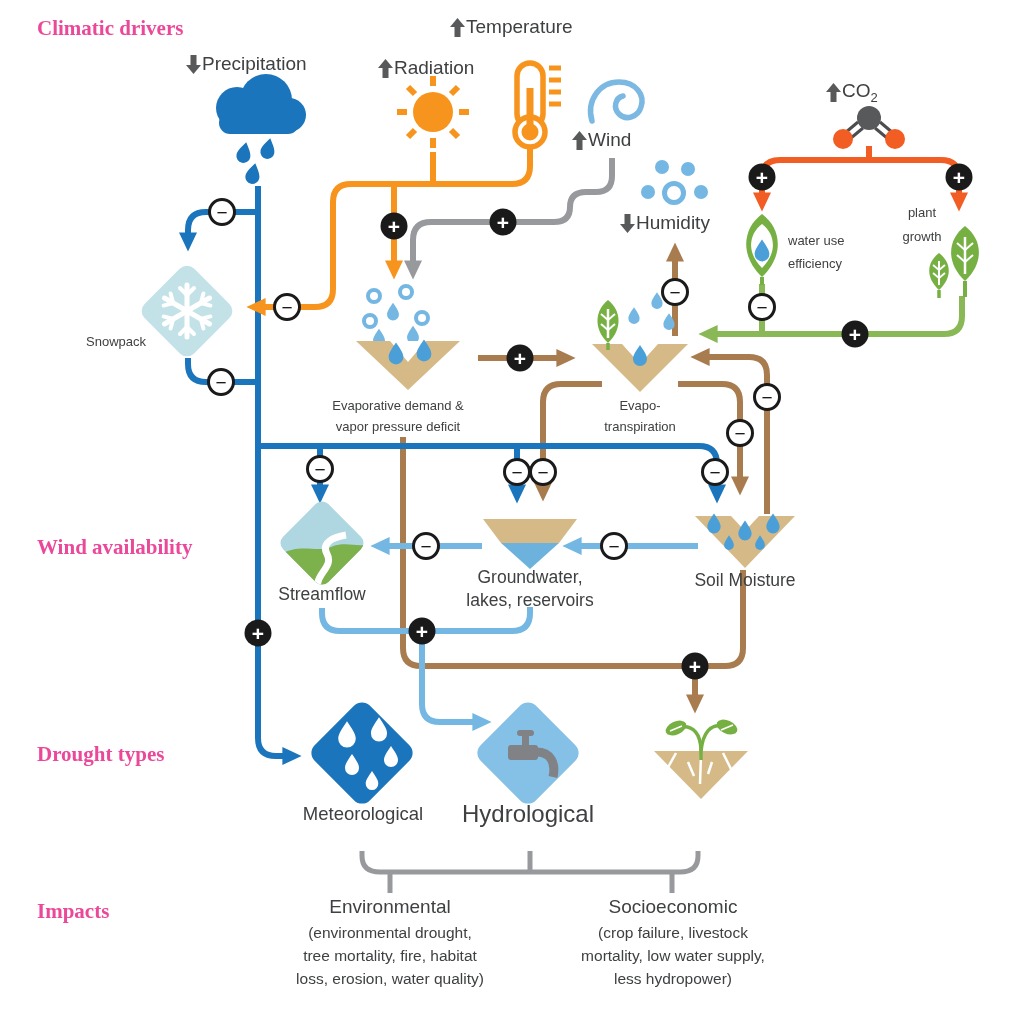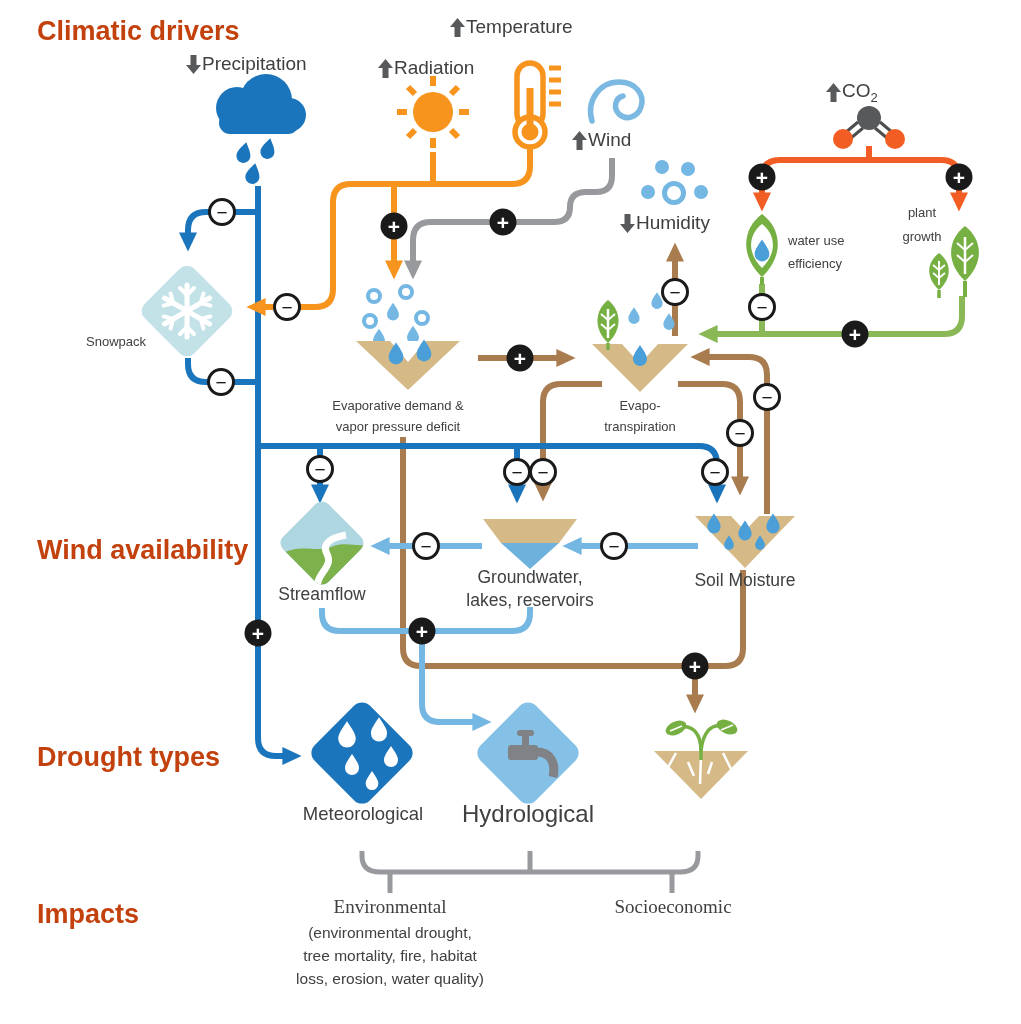--- a/index.html
+++ b/index.html
@@ -1,26 +1,26 @@
 <!DOCTYPE html>
 <html><head>
 <meta charset="utf-8">
 <style>
   html,body{margin:0;padding:0;background:#ffffff;}
   .canvas{position:relative;width:1021px;height:1024px;background:#fff;overflow:hidden;
           font-family:"Liberation Sans", sans-serif;}
   .canvas svg.layer{position:absolute;left:0;top:0;}
   .lbl{position:absolute;color:#3f4042;font-size:13px;line-height:21px;white-space:nowrap;}
   .lbl.c{transform:translateX(-50%);text-align:center;}
-  .hdr{position:absolute;color:#c2410c;font-size:27px;font-weight:bold;white-space:nowrap;}
+  .hdr{position:absolute;color:#ec4899;font-size:21px;font-weight:bold;white-space:nowrap;font-family:Liberation Serif, serif;}
   .drv{position:absolute;display:flex;align-items:center;gap:1px;color:#3f4042;
        font-size:19px;white-space:nowrap;}
   .drv svg{flex:0 0 auto;display:block;}
   .dlabel{font-size:19px;}
-  .imp-title{font-size:19px;font-family:Liberation Serif, serif;}
+  .imp-title{font-size:19px;}
   .imp-detail{font-size:15.5px;line-height:23px;}
   sub{font-size:13px;}
 </style>
 </head>
 <body>
 
 <div class="canvas">
 
 <svg class="layer" width="1021" height="1024" viewBox="0 0 1021 1024">
   <defs>
@@ -476,14 +476,19 @@
 <div class="lbl c" style="left:363px;top:803px;font-size:18.5px">Meteorological</div>
 <div class="lbl c" style="left:528px;top:803px;font-size:24px">Hydrological</div>
 
 <div class="lbl c imp-title" style="left:390px;top:896px">Environmental</div>
 <div class="lbl c imp-detail" style="left:390px;top:921px">
   <div>(environmental drought,</div>
   <div>tree mortality, fire, habitat</div>
   <div>loss, erosion, water quality)</div>
 </div>
 <div class="lbl c imp-title" style="left:673px;top:896px">Socioeconomic</div>
+<div class="lbl c imp-detail" style="left:673px;top:921px">
+  <div>(crop failure, livestock</div>
+  <div>mortality, low water supply,</div>
+  <div>less hydropower)</div>
+</div>
 
 </div>
 
 </body></html>

